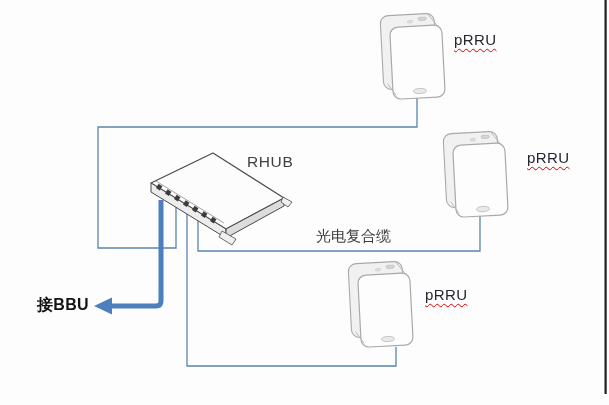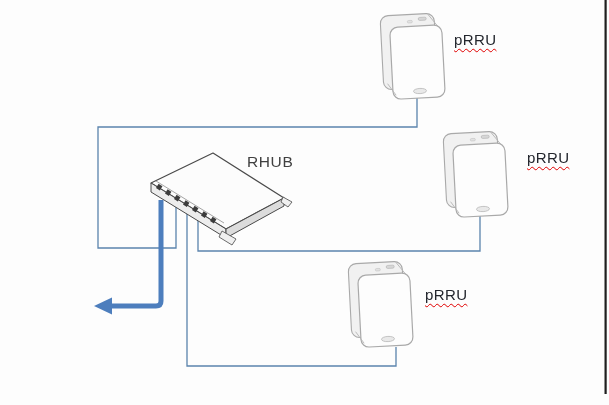--- a/index.html
+++ b/index.html
@@ -91,14 +91,16 @@
   </svg>
 
   <div class="lbl lbl-rhub">RHUB</div>
 
   <div class="lbl lbl-prru lbl-prru-top">pRRU</div>
 
   <div class="lbl lbl-prru lbl-prru-mid">pRRU</div>
 
   <div class="lbl lbl-prru lbl-prru-bottom">pRRU</div>
 
+  <div class="lbl lbl-cable">光电复合缆</div>
 
+  <div class="lbl lbl-bbu">接BBU</div>
 </div>
 
 </body></html>

